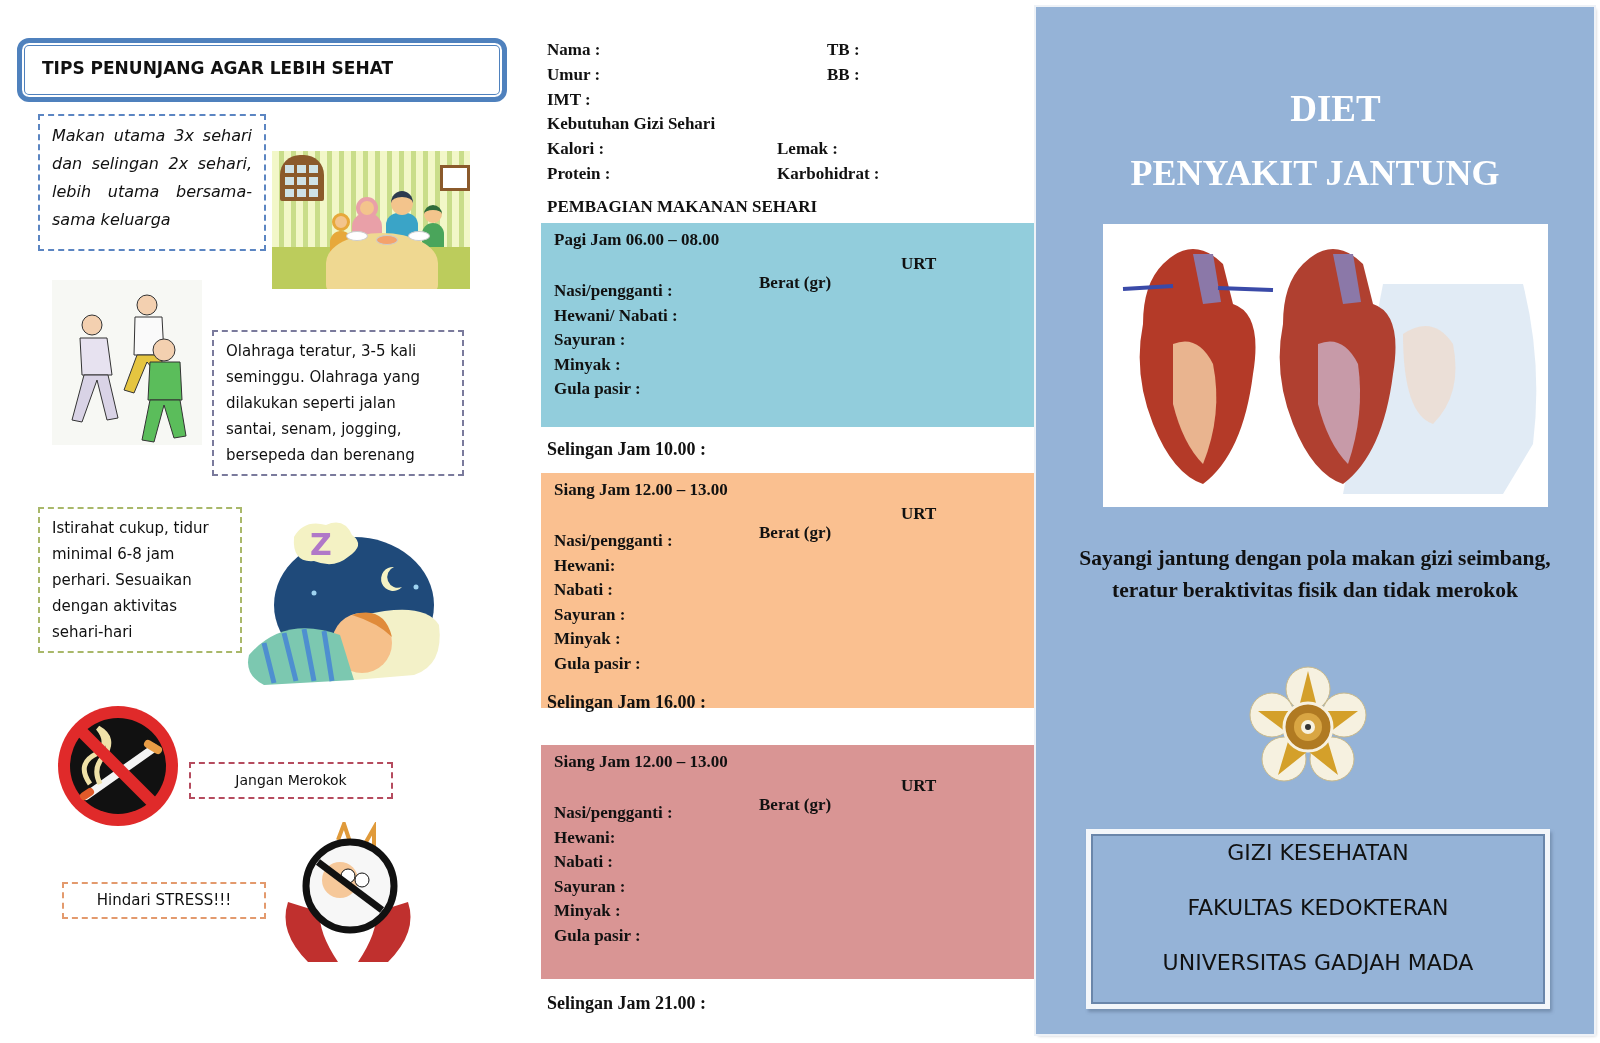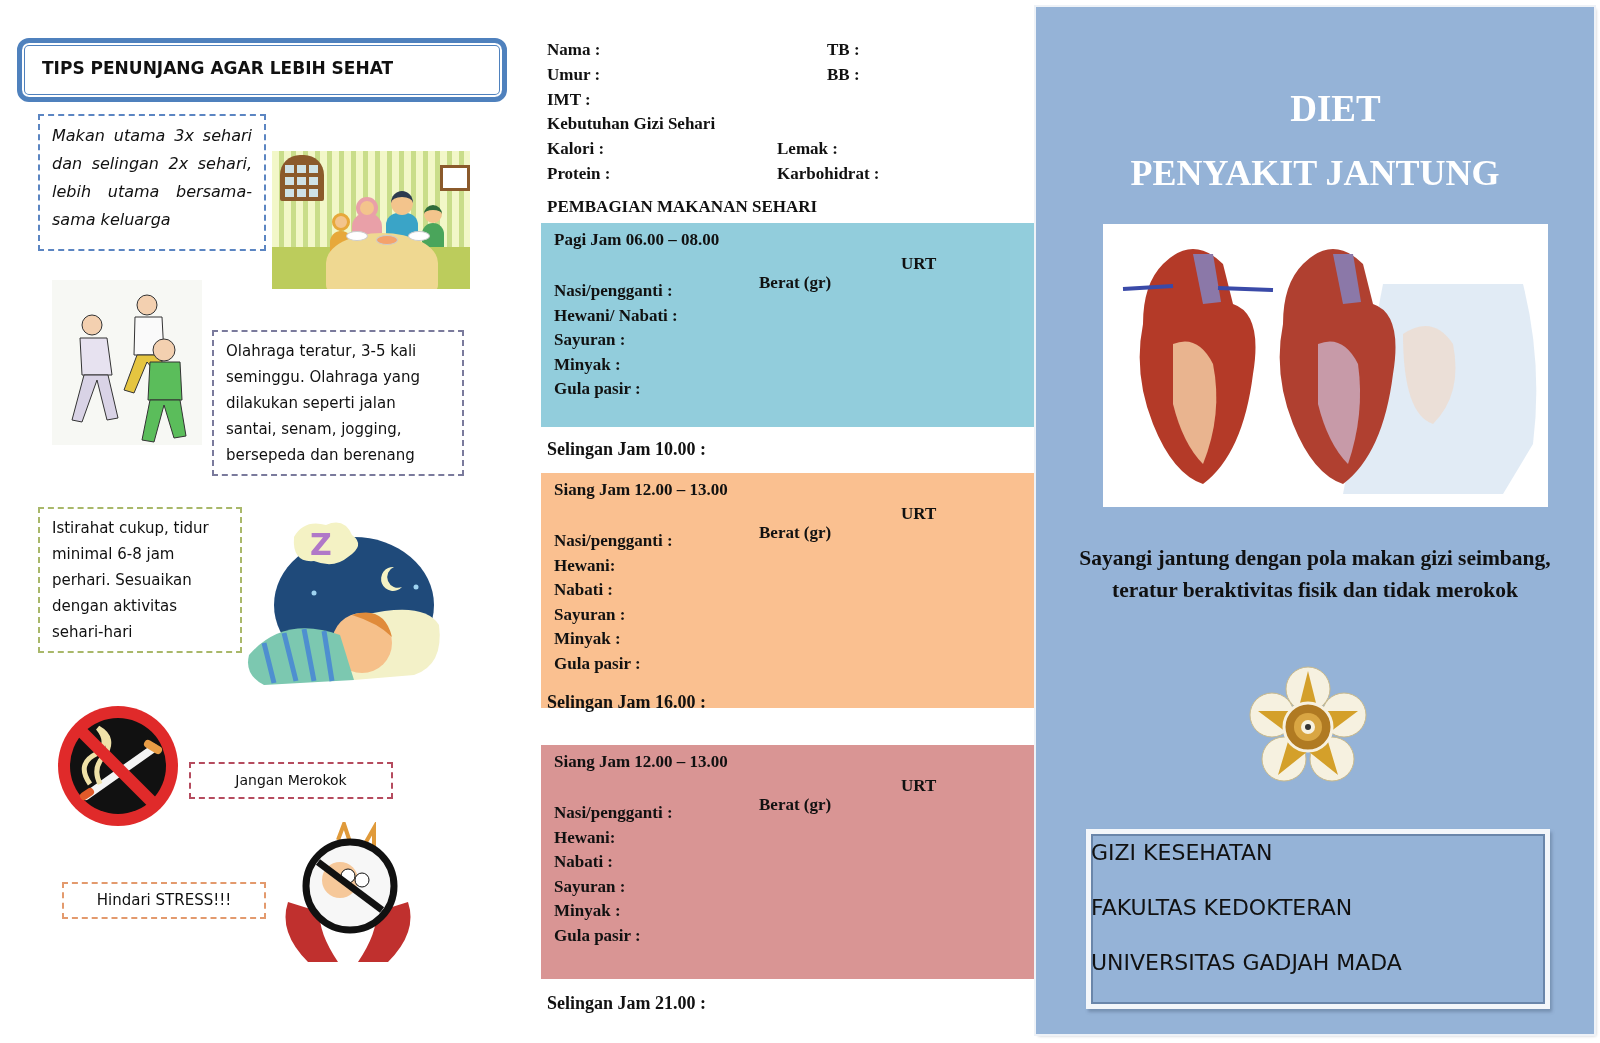--- a/index.html
+++ b/index.html
@@ -71,21 +71,21 @@
   .cover-title.t2 { top: 145px; font-size: 36px; }
   .heart-frame { position: absolute; left: 67px; top: 217px; width: 445px; height: 283px; background: #fff; overflow: hidden; }
   .slogan {
     position: absolute; left: 0; top: 535px; width: 100%; text-align: center;
     font-family: "Liberation Serif", serif; font-weight: bold; font-size: 21.5px; line-height: 32px; color: #111;
   }
   .logo { position: absolute; left: 210px; top: 658px; width: 124px; height: 124px; }
   .inst-box {
     position: absolute; left: 50px; top: 822px; width: 464px; height: 180px;
     border: 5px solid #f3f6fa; box-shadow: inset 0 0 0 2px #6a86aa, 2px 3px 3px rgba(60,80,110,.35);
-    background: #95b3d7; text-align: left;
+    background: #95b3d7; text-align: center;
     font-family: "DejaVu Sans", sans-serif; font-size: 22px; color: #111;
   }
   .inst-box div { position: absolute; left: 0; width: 100%; }
 </style>
 </head>
 <body>
 
 <div class="tips-title">
   <span>TIPS PENUNJANG AGAR LEBIH SEHAT</span>
 </div>

